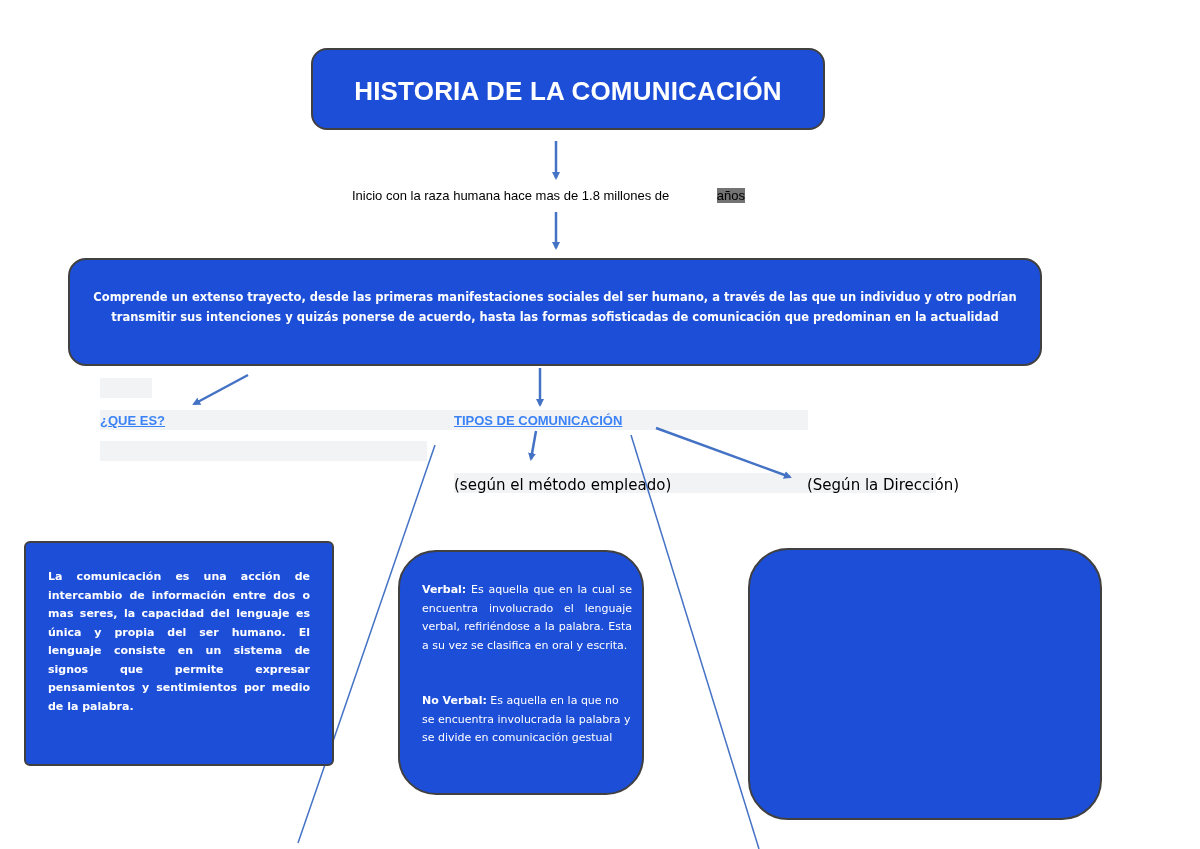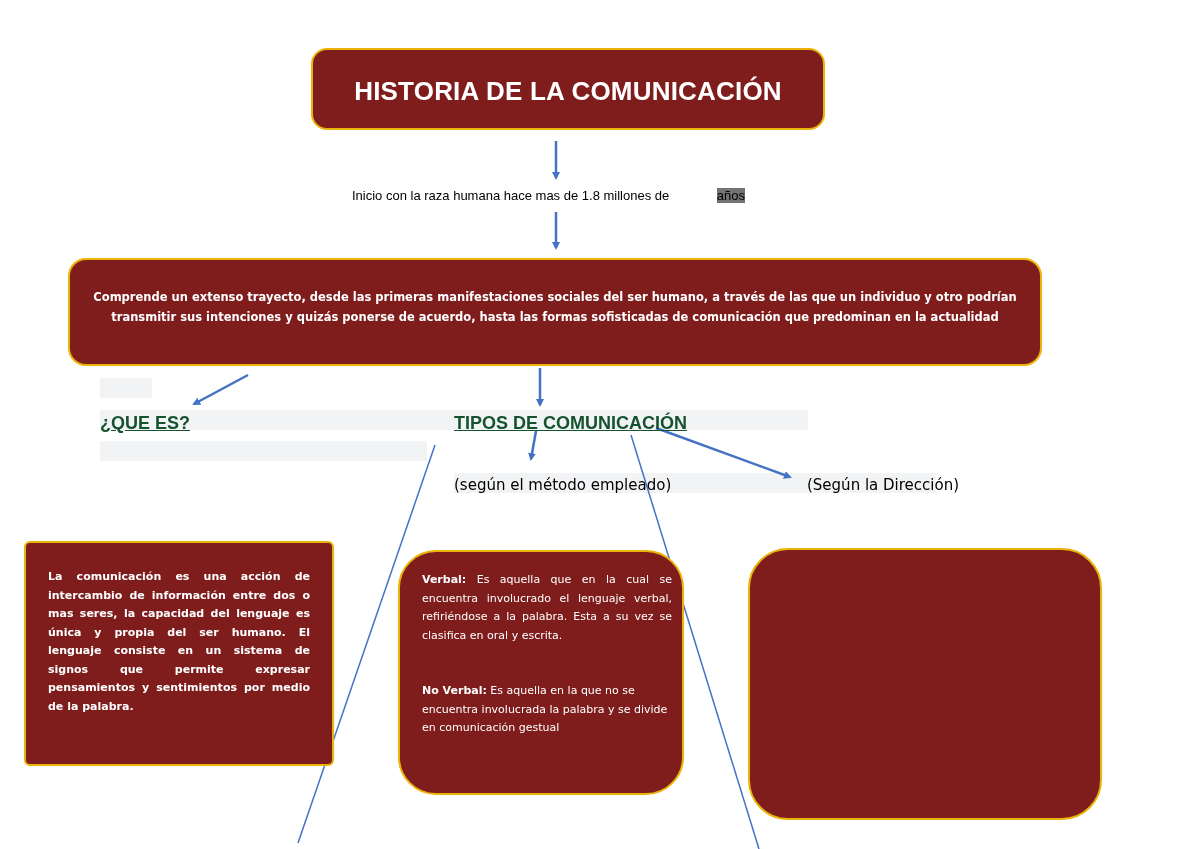--- a/index.html
+++ b/index.html
@@ -3,22 +3,22 @@
 <meta charset="utf-8">
 <style>
   html, body { margin: 0; padding: 0; }
   body {
     width: 1200px; height: 849px; position: relative; overflow: hidden;
     background: #ffffff;
     font-family: "DejaVu Sans", "Liberation Sans", sans-serif;
   }
   .node {
     position: absolute; box-sizing: border-box;
-    background: #7f1d1d;
-    border: 2px solid #eab308;
+    background: #1d4ed8;
+    border: 2px solid #404040;
     color: #ffffff;
   }
   .title-node {
     left: 311px; top: 48px; width: 514px; height: 82px;
     border-radius: 16px;
     text-align: center;
   }
   .title-node .t {
     font-family: "Liberation Sans", sans-serif;
     font-size: 26px; font-weight: bold;
@@ -32,38 +32,38 @@
     padding: 27px 20px 0 20px;
   }
   .plain-text {
     position: absolute; color: #000; font-size: 12px; white-space: nowrap;
   }
   .origin-text { left: 352px; top: 188px; font-family: "Liberation Sans", sans-serif; font-size: 13px; }
   .origin-text .hl { background: #737373; margin-left: 44px; }
   .highlight-bar { position: absolute; background: #f2f3f5; }
   .label-heading {
     position: absolute; font-family: "Liberation Sans", sans-serif;
-    font-size: 18px; font-weight: bold; text-decoration: underline; color: #14532d;
+    font-size: 13px; font-weight: bold; text-decoration: underline; color: #3b82f6;
     white-space: nowrap;
   }
   .sub-label {
     position: absolute; font-size: 15px; color: #000; white-space: nowrap;
   }
   .box-text {
     font-size: 11px; line-height: 18.5px; text-align: justify;
   }
   .que-es-node {
     left: 24px; top: 541px; width: 310px; height: 225px;
     border-radius: 6px;
     padding: 25px 22px 0 22px; font-weight: bold;
   }
   .tipos-node {
-    left: 398px; top: 550px; width: 286px; height: 245px;
+    left: 398px; top: 550px; width: 246px; height: 245px;
     border-radius: 38px;
-    padding: 19px 10px 0 22px;
+    padding: 29px 10px 0 22px;
   }
   .tipos-node p { margin: 0; }
   .tipos-node .gap { height: 37px; }
   .direccion-node {
     left: 748px; top: 548px; width: 354px; height: 272px;
     border-radius: 40px;
     padding: 33px 28px 0 22px;
   }
   .direccion-node ul { margin: 8px 0 0 0; padding-left: 38px; }
   .direccion-node li { padding-left: 6px; }

